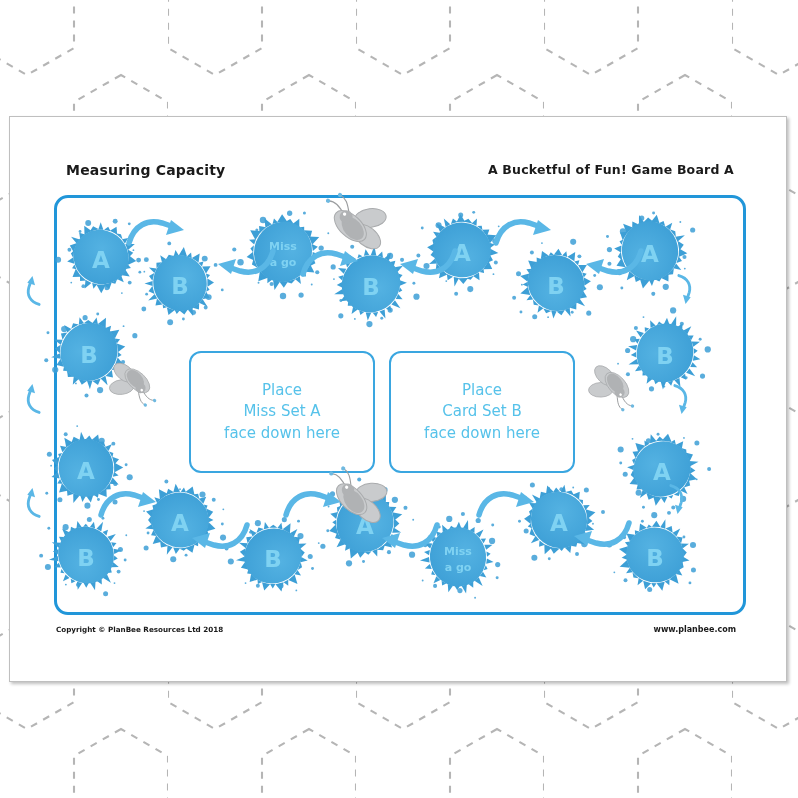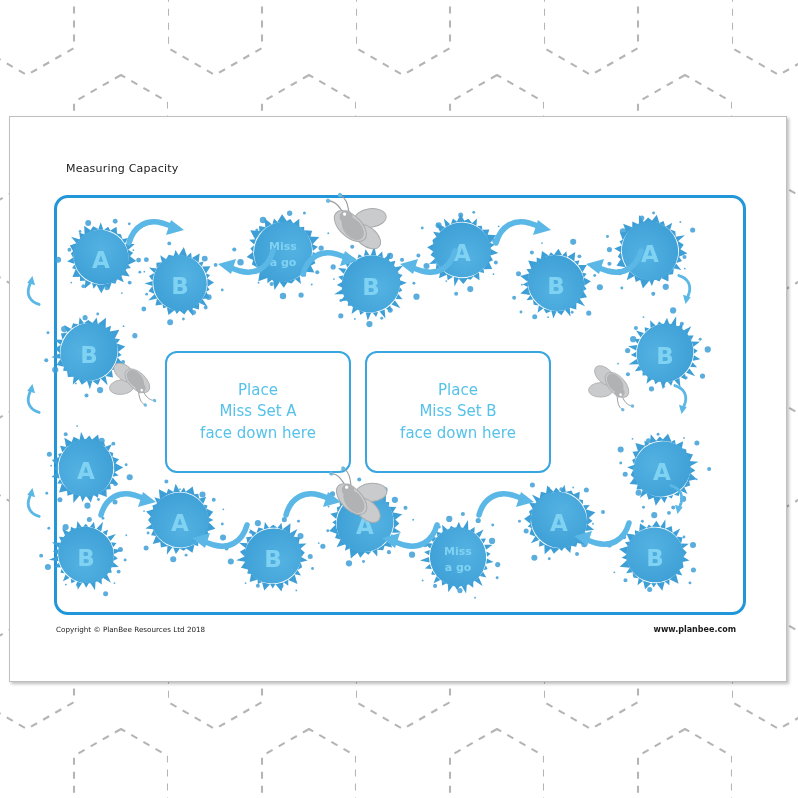--- a/index.html
+++ b/index.html
@@ -63,22 +63,22 @@
     width: 690px;
     height: 27px;
     background: rgba(255,255,255,0.92);
     z-index: 4;
   }
   #header-title {
     position: absolute;
     left: 56px;
     top: 45px;
     font-family: "DejaVu Sans", sans-serif;
-    font-weight: normal;
-    font-size: 11px;
+    font-weight: bold;
+    font-size: 14px;
     color: #1a1a1a;
     letter-spacing: .2px;
     z-index: 5;
     white-space: nowrap;
   }
   #header-subtitle {
     position: absolute;
     right: 52px;
     top: 45px;
     font-family: "DejaVu Sans", sans-serif;
@@ -103,21 +103,21 @@
     z-index: 3;
     background: rgba(255,255,255,0.30);
   }
 
   
   #footer-left {
     position: absolute;
     left: 46px;
     top: 508px;
     font-family: "DejaVu Sans", sans-serif;
-    font-weight: normal;
+    font-weight: bold;
     font-size: 7.2px;
     color: #1a1a1a;
     z-index: 5;
     white-space: nowrap;
     text-align: center;
   }
   #footer-right {
     position: absolute;
     right: 50px;
     top: 508px;
@@ -139,20 +139,21 @@
     z-index: 6;
     display: flex;
     flex-direction: column;
     align-items: center;
     justify-content: center;
     color: #56c2ea;
     font-family: "DejaVu Sans", sans-serif;
     font-size: 15px;
     line-height: 1.42;
     text-align: center;
+    margin-left: 24px;
   }
   #card-box-a { left: 155px; top: 234px; width: 186px; height: 122px; }
   #card-box-b { left: 355px; top: 234px; width: 186px; height: 122px; }
   .card-line { white-space: nowrap; }
 
   
   .splat {
     position: absolute;
     z-index: 7;
   }
@@ -204,20 +205,21 @@
       </pattern>
     </defs>
     <rect x="0" y="0" width="798" height="798" fill="url(#hexpat)"></rect>
   </svg>
 
   <div id="page">
     <div id="page-bg"></div>
 
     <div id="header-strip"></div>
     <div id="header-title">Measuring Capacity</div>
+    <div id="header-subtitle">A Bucketful of Fun! Game Board A</div>
 
     <div id="board-frame"></div>
 
     <div id="arrows-layer">
         <div class="arrow" style="left: 116px; top: 100px; width: 62px; height: 32px; transform: rotate(0deg);">
           <svg viewBox="0 0 62 32" width="62" height="32" xmlns="http://www.w3.org/2000/svg">
        <path d="M3,26 C8,8 22,2 36,6 L45,9" fill="none" stroke="#5ab7e6" stroke-width="5.5" stroke-linecap="round"></path>
        <path d="M58,13 L40,18 L45,3 Z" fill="#5ab7e6"></path>
      </svg>
         </div>
@@ -2242,21 +2244,21 @@
         </div>
       </div>
 
     <div class="card-box" id="card-box-a">
       <div class="card-line">Place</div>
       <div class="card-line">Miss Set A</div>
       <div class="card-line">face down here</div>
     </div>
     <div class="card-box" id="card-box-b">
       <div class="card-line">Place</div>
-      <div class="card-line">Miss Set B</div>
+      <div class="card-line">Card Set B</div>
       <div class="card-line">face down here</div>
     </div>
 
     <div id="flies-layer">
         <div class="fly" style="left: 306px; top: 78px; width: 72px; height: 72px; transform: rotate(15deg);">
           <svg viewBox="0 0 100 100" width="72" height="72" xmlns="http://www.w3.org/2000/svg">
        <g stroke="#9b9d9f" stroke-width="1.6" fill="none">
          <path d="M34,32 C24,20 16,16 8,18"></path>
          <path d="M40,28 C34,14 30,8 22,6"></path>
        </g>

